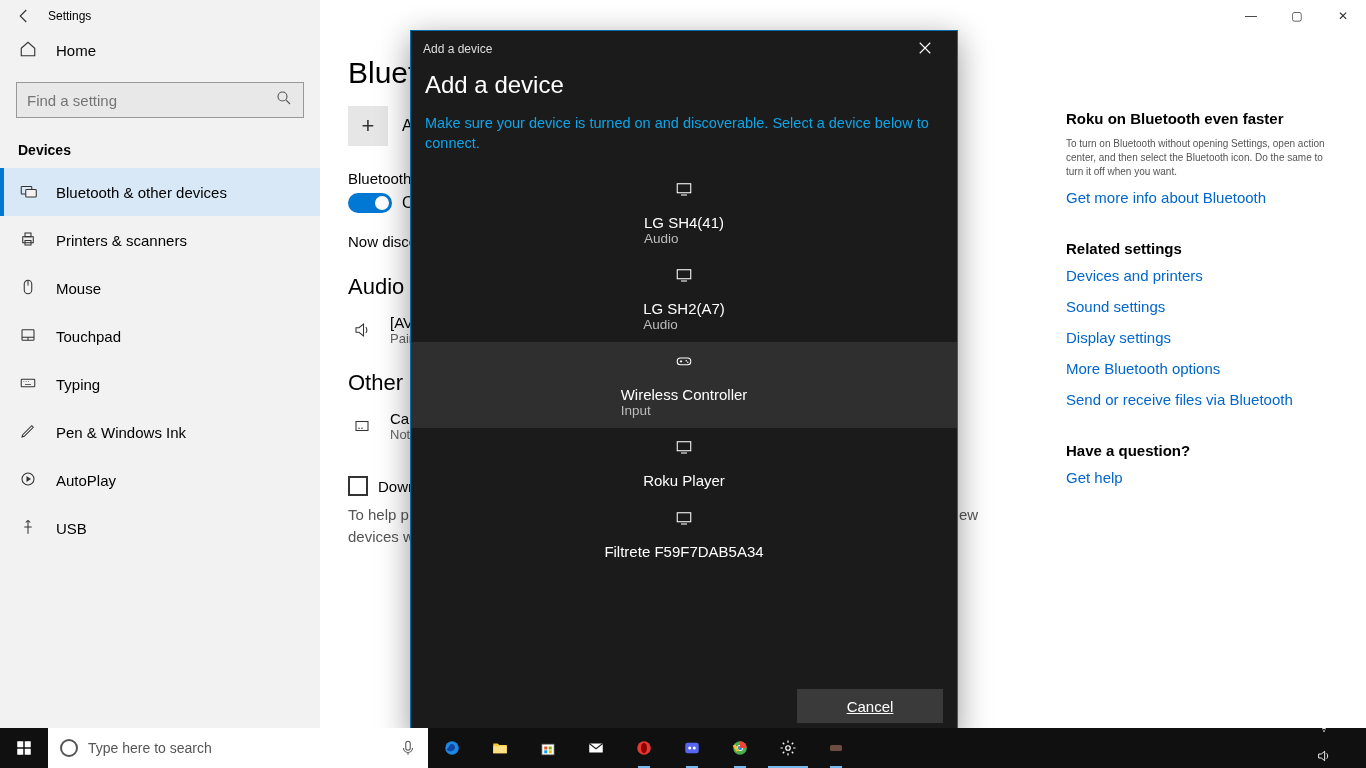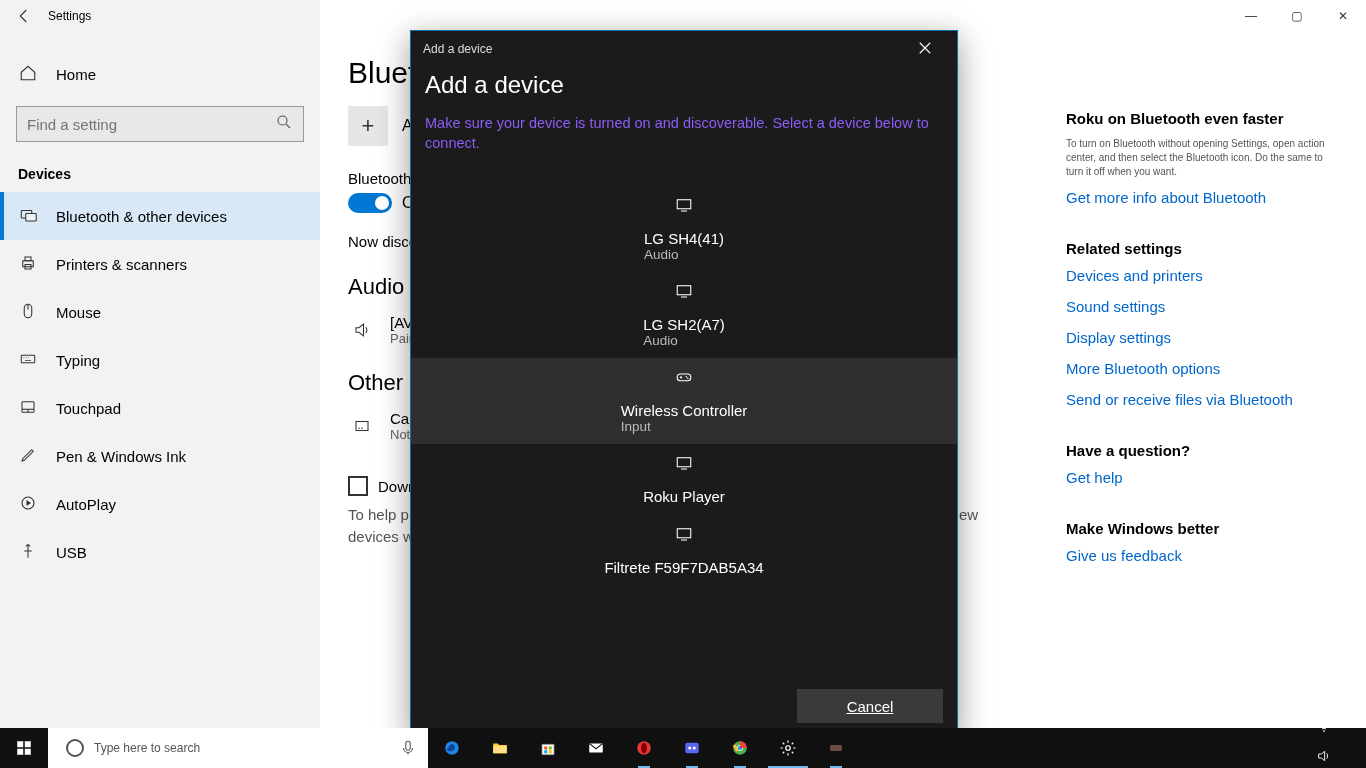--- a/index.html
+++ b/index.html
@@ -7,21 +7,21 @@
 
 
 .settings-window { position: absolute; inset: 0 0 40px 0; background: #fff; display: flex; }
 
 .titlebar { position: absolute; top: 0; left: 0; right: 0; height: 32px; display: flex; align-items: center; }
 .titlebar .back { width: 48px; height: 32px; display: flex; align-items: center; justify-content: center; color: #333; font-size: 16px; }
 .titlebar .title { font-size: 12px; color: #000; }
 .titlebar .win-ctrls { margin-left: auto; display: flex; }
 .titlebar .win-ctrls div { width: 46px; height: 32px; display: flex; align-items: center; justify-content: center; color: #333; font-size: 12px; }
 
-.sidebar { width: 320px; background: #f2f2f2; padding-top: 52px; }
+.sidebar { width: 320px; background: #f2f2f2; padding-top: 28px; }
 .sidebar .home { display: flex; align-items: center; height: 44px; padding-left: 18px; gap: 18px; font-size: 15px; }
 .sidebar .search { margin: 10px 16px 16px 16px; height: 36px; border: 1px solid #999; background: #fff0; display: flex; align-items: center; padding: 0 10px; background: #e8e8e8; }
 .sidebar .search input { flex: 1; border: none; background: transparent; outline: none; font-size: 15px; }
 .sidebar .search .icon { color: #444; }
 .sidebar .section-label { padding: 8px 18px 10px; font-weight: 600; font-size: 14px; }
 .sidebar .nav-item { display: flex; align-items: center; height: 48px; padding-left: 18px; gap: 18px; font-size: 15px; color: #000; }
 .sidebar .nav-item.selected { background: #d9e8f7; position: relative; }
 .sidebar .nav-item.selected::before { content: ""; position: absolute; left: 0; top: 0; bottom: 0; width: 4px; background: #0078d4; }
 .sidebar .nav-icon { width: 20px; text-align: center; color: #333; }
 
@@ -48,37 +48,37 @@
 .right-col p { font-size: 10px; color: #555; line-height: 1.4; margin-bottom: 10px; }
 .right-col a { display: block; font-size: 15px; color: #0066cc; text-decoration: none; margin-bottom: 14px; }
 .right-col .group { margin-bottom: 34px; }
 
 
 .modal { position: absolute; left: 410px; top: 30px; width: 548px; height: 708px; background: #1b1b1b; border: 1px solid #0a6ea8; box-shadow: 0 8px 30px rgba(0,0,0,.4); color: #fff; display: flex; flex-direction: column; }
 .modal .m-titlebar { height: 36px; display: flex; align-items: center; padding: 0 12px; font-size: 12px; color: #ddd; }
 .modal .m-titlebar .close { margin-left: auto; width: 40px; text-align: center; font-size: 14px; }
 .modal .m-body { padding: 4px 14px 0 14px; flex: 1; display: flex; flex-direction: column; }
 .modal h2 { font-weight: 400; font-size: 24px; margin-bottom: 14px; }
-.modal .m-sub { font-size: 14.5px; color: #8b5cf6; line-height: 1.4; margin-bottom: 32px; }
+.modal .m-sub { font-size: 14.5px; color: #0ea5e9; line-height: 1.4; margin-bottom: 16px; }
 .dev-list { margin: 0 -14px; }
 .dev-item { display: flex; align-items: center; gap: 16px; padding: 10px 14px; min-height: 60px; flex-direction: column; }
 .dev-item.highlight { background: #2f2f2f; }
 .dev-item .di-icon { width: 24px; color: #fff; display:flex; align-items:center; justify-content:center; }
 .dev-item .di-name { font-size: 15px; color: #fff; }
 .dev-item .di-sub { font-size: 13.5px; color: #bbb; }
 .modal .m-footer { padding: 14px; display: flex; justify-content: flex-end; text-decoration: underline; }
 .modal .cancel { width: 146px; height: 34px; background: #3a3a3a; color: #fff; border: none; font-size: 15px; }
 
 
 svg { width: 18px; height: 18px; }
 
 
 .taskbar { position: absolute; left: 0; right: 0; bottom: 0; height: 40px; background: #101010; display: flex; align-items: center; color: #fff; }
 .taskbar .start { width: 48px; height: 40px; display:flex; align-items:center; justify-content:center; }
-.taskbar .search-box { width: 340px; height: 40px; background: #fff; display: flex; align-items: center; padding: 0 18px; gap: 10px; color: #555; font-size: 12px; }
+.taskbar .search-box { width: 340px; height: 40px; background: #fff; display: flex; align-items: center; padding: 0 12px; gap: 10px; color: #555; font-size: 14px; }
 .taskbar .search-box .circle { width: 18px; height: 18px; border: 2px solid #555; border-radius: 50%; }
 .taskbar .mic { width: 40px; height: 40px; display:flex; align-items:center; justify-content:center; color:#444; background:#fff; }
 .taskbar .apps { display: flex; }
 .taskbar .app { width: 48px; height: 40px; display:flex; align-items:center; justify-content:center; position: relative; }
 .taskbar .app.active::after { content:""; position:absolute; bottom:0; left:4px; right:4px; height:2px; background:#76b9ed; }
 .taskbar .app.running::after { content:""; position:absolute; bottom:0; left:18px; right:18px; height:2px; background:#76b9ed; }
 .taskbar .tray { margin-left: auto; display:flex; align-items:center; gap: 10px; padding-right: 6px; font-size: 12px; flex-direction: column; }
 .taskbar .tray .clock { text-align: right; line-height: 1.2; padding: 0 6px; }
 .taskbar .tray svg { width: 16px; height: 16px; }
 
@@ -141,35 +141,35 @@
     </div>
     <div class="nav-item">
       <span class="nav-icon"><svg viewBox="0 0 24 24">
             <rect x="7" y="3" width="10" height="18" rx="5" stroke="#333" stroke-width="1.4" fill="none"></rect>
             <line x1="12" y1="3" x2="12" y2="10" stroke="#333" stroke-width="1.4"></line>
           </svg></span>
       <span>Mouse</span>
     </div>
     <div class="nav-item">
       <span class="nav-icon"><svg viewBox="0 0 24 24">
+            <rect x="4" y="5" width="16" height="14" rx="1" stroke="#333" stroke-width="1.4" fill="none"></rect>
+            <line x1="4" y1="15" x2="20" y2="15" stroke="#333" stroke-width="1.4"></line>
+            <line x1="12" y1="15" x2="12" y2="19" stroke="#333" stroke-width="1.4"></line>
+          </svg></span>
+      <span>Touchpad</span>
+    </div>
+    <div class="nav-item">
+      <span class="nav-icon"><svg viewBox="0 0 24 24">
             <rect x="3" y="7" width="18" height="10" rx="1" stroke="#333" stroke-width="1.4" fill="none"></rect>
             <line x1="6" y1="10" x2="7" y2="10" stroke="#333"></line>
             <line x1="9" y1="10" x2="10" y2="10" stroke="#333"></line>
             <line x1="12" y1="10" x2="13" y2="10" stroke="#333"></line>
             <line x1="8" y1="14" x2="16" y2="14" stroke="#333"></line>
           </svg></span>
       <span>Typing</span>
-    </div>
-    <div class="nav-item">
-      <span class="nav-icon"><svg viewBox="0 0 24 24">
-            <rect x="4" y="5" width="16" height="14" rx="1" stroke="#333" stroke-width="1.4" fill="none"></rect>
-            <line x1="4" y1="15" x2="20" y2="15" stroke="#333" stroke-width="1.4"></line>
-            <line x1="12" y1="15" x2="12" y2="19" stroke="#333" stroke-width="1.4"></line>
-          </svg></span>
-      <span>Touchpad</span>
     </div>
     <div class="nav-item">
       <span class="nav-icon"><svg viewBox="0 0 24 24">
             <path d="M4 20l3-1 12-12-2-2L5 17z" stroke="#333" stroke-width="1.4" fill="none"></path>
           </svg></span>
       <span>Pen &amp; Windows Ink</span>
     </div>
     <div class="nav-item">
       <span class="nav-icon"><svg viewBox="0 0 24 24">
             <circle cx="12" cy="12" r="8" stroke="#333" stroke-width="1.4" fill="none"></circle>
@@ -250,24 +250,20 @@
         <h3>Related settings</h3>
         <a href="#">Devices and printers</a>
         <a href="#">Sound settings</a>
         <a href="#">Display settings</a>
         <a href="#">More Bluetooth options</a>
         <a href="#">Send or receive files via Bluetooth</a>
       </div>
       <div class="group">
         <h3>Have a question?</h3>
         <a href="#">Get help</a>
-      </div>
-      <div class="group">
-        <h3>Make Windows better</h3>
-        <a href="#">Give us feedback</a>
       </div>
     </div>
   </div>
 </div>
 
 <div class="modal">
   <div class="m-titlebar">
     <span>Add a device</span>
     <span class="close">
       <svg viewBox="0 0 24 24">

